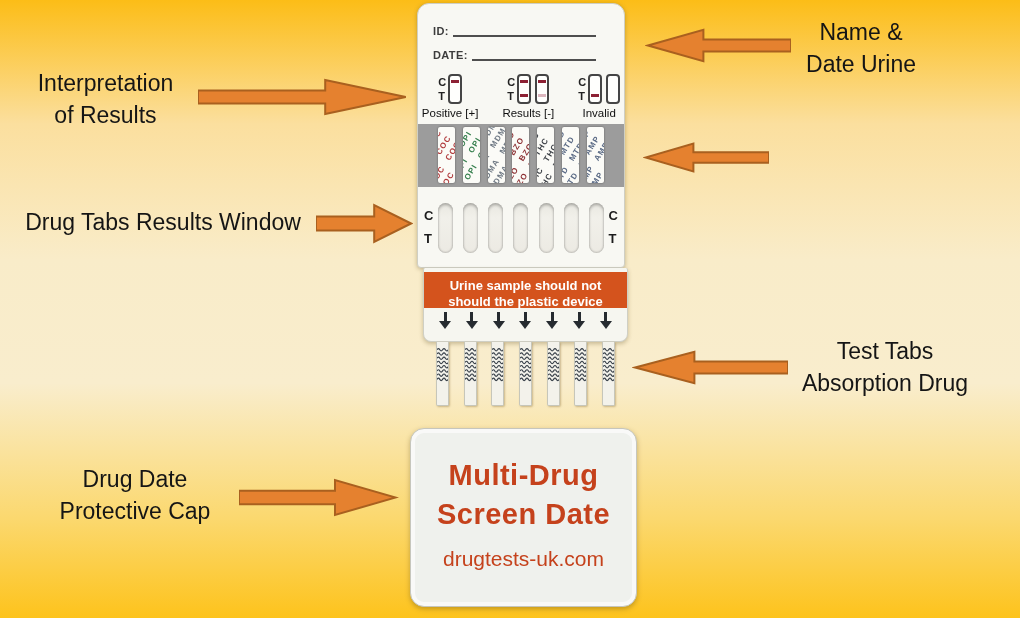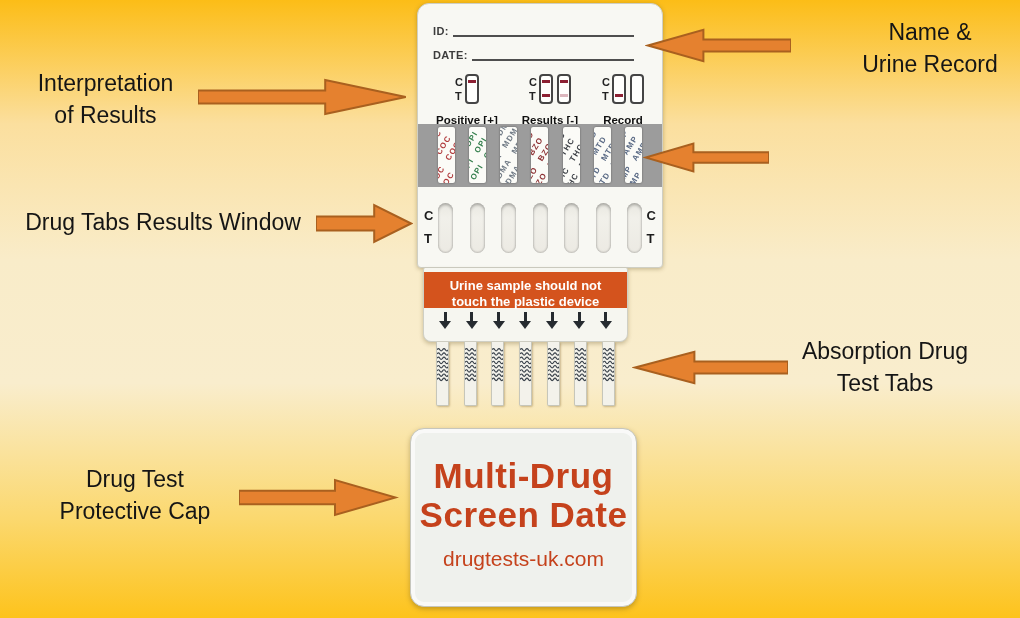--- a/index.html
+++ b/index.html
@@ -8,51 +8,51 @@
   .stage{position:relative;width:1020px;height:618px;overflow:hidden;
     background:linear-gradient(180deg,#fcbd17 0%,#fbdf9e 20%,#f9ecc9 42%,#f9edcd 62%,#fbd86e 84%,#fdc31c 100%);}
 
   
   .ann-text{position:absolute;color:#151515;font-size:23px;line-height:32px;text-align:center}
   .arrow{position:absolute}
   .arrow svg{width:100%;height:100%;display:block}
   .arrow polygon{fill:var(--arrow-fill,#e5812f);stroke:var(--arrow-border,#a9601f);
     stroke-width:2;vector-effect:non-scaling-stroke;stroke-linejoin:miter}
   .arrow.left svg{transform:scaleX(-1)}
-  #ann-name-date-text{left:840px;top:16px;width:180px}
+  #ann-name-date-text{left:771px;top:16px;width:180px}
   #ann-name-date-arrow{left:645px;top:27px;width:146px;height:37px}
   #ann-interp-text{left:8px;top:67px;width:195px}
   #ann-interp-arrow{left:198px;top:77px;width:212px;height:40px}
   #ann-drugtype-text{left:770px;top:143px;width:232px}
   #ann-drugtype-arrow{left:643px;top:141px;width:126px;height:33px}
   #ann-window-text{left:12px;top:206px;width:302px}
   #ann-window-arrow{left:316px;top:202px;width:97px;height:43px}
   #ann-absorb-text{left:782px;top:335px;width:206px}
   #ann-absorb-arrow{left:632px;top:349px;width:156px;height:37px}
   #ann-cap-text{left:35px;top:463px;width:200px}
   #ann-cap-arrow{left:239px;top:477px;width:160px;height:41px}
 
   
-  .device-body{position:absolute;left:417px;top:3px;width:246px;height:265px;background:#f8f8f3;
+  .device-body{position:absolute;left:417px;top:3px;width:208px;height:265px;background:#f8f8f3;
     border:1px solid #cfcfc4;border-radius:12px 12px 4px 4px;box-shadow:0 1px 4px rgba(90,70,20,.35)}
   .fields{padding:9px 28px 0 15px}
   .field-row{display:flex;align-items:flex-end;height:24px}
   .field-label{font-size:11px;font-weight:bold;color:#3c3c3c;letter-spacing:.4px;margin-right:4px}
   .field-line{flex:1;border-bottom:2px solid #4e4e4e;height:14px}
 
   .interp{position:absolute;left:0;top:70px;width:100%;display:flex;justify-content:center;gap:24px}
   .igroup{display:flex;flex-direction:column;align-items:center}
   .ig-top{display:flex}
   .ct-col{display:flex;flex-direction:column;font-size:11px;font-weight:bold;color:#222;line-height:14px;margin-right:2px;margin-top:1px}
   .strips{display:flex;gap:4px}
   .istrip{width:14px;height:30px;background:#fffffd;border:2px solid #454545;border-radius:4px;position:relative}
   .iline{position:absolute;left:1px;right:1px;height:3px;background:var(--result-line,#8d2134)}
   .iline.c{top:4px}.iline.t{top:18px}
   .iline.faint{background:#dcb6bd}
-  .ig-label{margin-top:10px;font-size:11.5px;font-weight:bold;color:#101010;white-space:nowrap}
+  .ig-label{margin-top:3px;font-size:11.5px;font-weight:normal;color:#101010;white-space:nowrap}
 
   .drug-band{position:absolute;left:0;top:120px;width:100%;height:63px;background:var(--band-gray,#9c9c9c);
     display:flex;justify-content:space-between;padding:3px 20px 4px}
   .drug-strip{width:17px;position:relative;overflow:hidden;background:#fbfbf7;border-radius:2px;box-shadow:0 0 2px rgba(0,0,0,.45)}
   .strip-text{position:absolute;width:74px;left:-28px;top:-10px;transform:rotate(-58deg);
     font-size:8px;font-weight:bold;line-height:11px;letter-spacing:1px;word-spacing:5px}
 
   .window{position:absolute;left:0;top:199px;width:100%;display:flex;justify-content:space-between;padding:0 20px}
   .slot{width:15px;height:50px;border-radius:8px;background:linear-gradient(180deg,#e9e8e1,#f1f0ea 30%,#eceae3);
     box-shadow:inset 0 2px 3px rgba(0,0,0,.28),inset 0 -1px 2px rgba(0,0,0,.18)}
@@ -73,21 +73,21 @@
   
   .tabs-row{position:absolute;left:423px;top:342px;width:205px;display:flex;justify-content:space-between;padding:0 13px}
   .tab{width:13px;height:64px;background:#f3f2eb;border:1px solid #c6c6ba;border-top:none;
     border-radius:0 0 2px 2px;box-shadow:1px 1px 2px rgba(120,90,30,.35)}
   .tab .wave{width:100%;height:42px;display:block;margin-top:2px}
 
   
   .cap{position:absolute;left:410px;top:428px;width:227px;height:179px;background:#eff1ed;
     border:1px solid #c6c6bd;border-radius:14px;
     box-shadow:0 2px 5px rgba(90,70,20,.35),inset 0 0 0 4px rgba(255,255,255,.6)}
-  .cap-title{margin-top:27px;text-align:center;font-size:35px;line-height:39px;font-weight:bold;
+  .cap-title{margin-top:27px;text-align:center;font-size:29px;line-height:39px;font-weight:bold;
     color:var(--cap-text,#c5421c);letter-spacing:.5px}
   .cap-url{margin-top:13px;text-align:center;font-size:21px;color:var(--cap-text,#c5421c)}
 </style>
 </head>
 <body>
 
 <div class="stage">
 
   <div class="device-body">
 
@@ -144,21 +144,21 @@
             <span>C</span>
             <span>T</span>
           </div>
           <div class="strips">
             <div class="istrip">
               <div class="iline t"></div>
             </div>
             <div class="istrip"></div>
           </div>
         </div>
-        <div class="ig-label">Record</div>
+        <div class="ig-label">Invalid</div>
       </div>
     </div>
 
     <div class="drug-band">
         <div class="drug-strip">
           <div class="strip-text" style="color: rgb(176, 58, 60);">COC COC COC COC COC COC COC COC COC COC COC COC </div>
         </div>
         <div class="drug-strip">
           <div class="strip-text" style="color: rgb(55, 128, 79);">OPI OPI OPI OPI OPI OPI OPI OPI OPI OPI OPI OPI </div>
         </div>
@@ -194,21 +194,21 @@
     </div>
     <div class="ct-side right">
       <span>C</span>
       <span>T</span>
     </div>
   </div>
 
   <div class="device-lower">
     <div class="warning">
       <div>Urine sample should not</div>
-      <div>touch the plastic device</div>
+      <div>should the plastic device</div>
     </div>
     <div class="flow-arrows">
         <div class="darr"></div>
         <div class="darr"></div>
         <div class="darr"></div>
         <div class="darr"></div>
         <div class="darr"></div>
         <div class="darr"></div>
         <div class="darr"></div>
       </div>
@@ -255,21 +255,21 @@
   <div class="cap">
     <div class="cap-title">
       <div>Multi-Drug</div>
       <div>Screen Date</div>
     </div>
     <div class="cap-url">drugtests-uk.com</div>
   </div>
 
   <div class="ann-text" id="ann-name-date-text">
     <div>Name &amp;</div>
-    <div>Urine Record</div>
+    <div>Date Urine</div>
   </div>
   <div class="arrow left" id="ann-name-date-arrow">
     <svg viewBox="0 0 100 40" preserveAspectRatio="none">
         <polygon points="0,13.5 60,13.5 60,3 98,20 60,37 60,26.5 0,26.5"></polygon>
       </svg>
   </div>
 
   <div class="ann-text" id="ann-interp-text">
     <div>Interpretation</div>
     <div>of Results</div>
@@ -289,31 +289,31 @@
   <div class="ann-text" id="ann-window-text">
     <div>Drug Tabs Results Window</div>
   </div>
   <div class="arrow" id="ann-window-arrow">
     <svg viewBox="0 0 100 40" preserveAspectRatio="none">
         <polygon points="0,13.5 60,13.5 60,3 98,20 60,37 60,26.5 0,26.5"></polygon>
       </svg>
   </div>
 
   <div class="ann-text" id="ann-absorb-text">
+    <div>Test Tabs</div>
     <div>Absorption Drug</div>
-    <div>Test Tabs</div>
   </div>
   <div class="arrow left" id="ann-absorb-arrow">
     <svg viewBox="0 0 100 40" preserveAspectRatio="none">
         <polygon points="0,13.5 60,13.5 60,3 98,20 60,37 60,26.5 0,26.5"></polygon>
       </svg>
   </div>
 
   <div class="ann-text" id="ann-cap-text">
-    <div>Drug Test</div>
+    <div>Drug Date</div>
     <div>Protective Cap</div>
   </div>
   <div class="arrow" id="ann-cap-arrow">
     <svg viewBox="0 0 100 40" preserveAspectRatio="none">
         <polygon points="0,13.5 60,13.5 60,3 98,20 60,37 60,26.5 0,26.5"></polygon>
       </svg>
   </div>
 
 </div>
 

